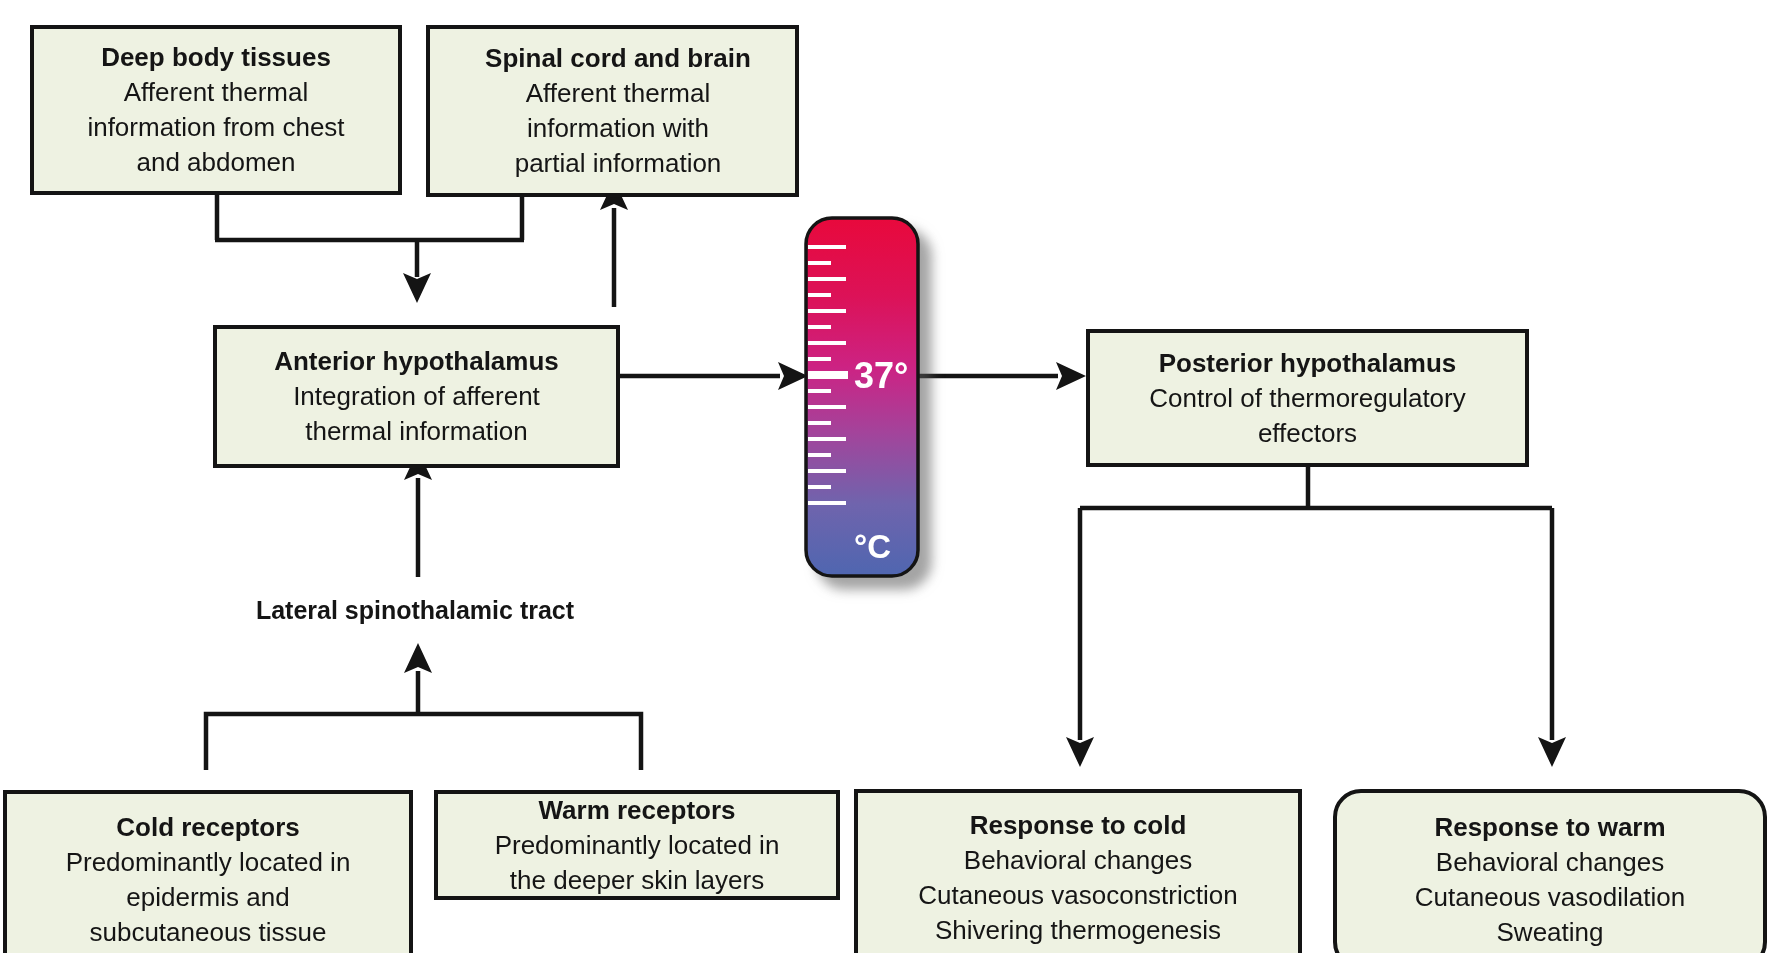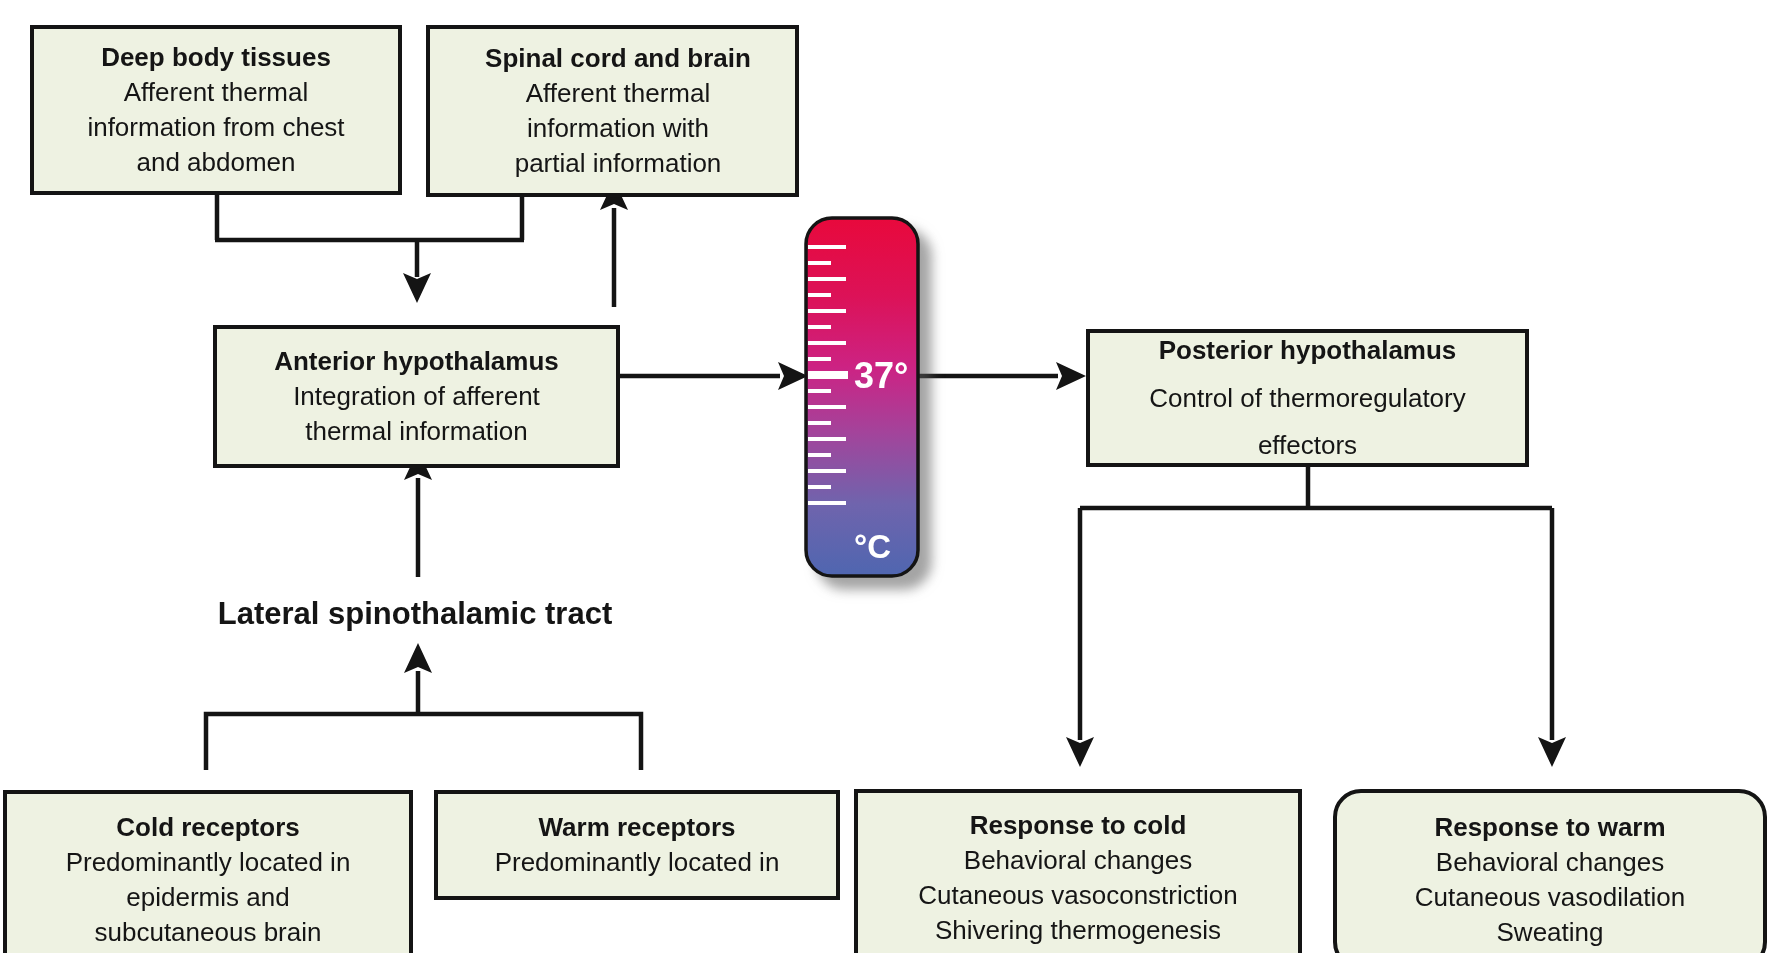--- a/index.html
+++ b/index.html
@@ -11,28 +11,28 @@
   .node{
     position:absolute;box-sizing:border-box;z-index:1;
     background:#eef2e2;border:4px solid #141414;
     display:flex;flex-direction:column;justify-content:center;align-items:center;
     text-align:center;font-size:26px;line-height:35px;margin-top:20px;
   }
   .node-title{font-weight:bold;}
   .node-deep      {left:30px;  top:5px;   width:372px;height:170px;}
   .node-spinal    {left:426px; top:5px;   width:373px;height:172px;padding-left:11px;}
   .node-anterior  {left:213px; top:305px; width:407px;height:143px;}
-  .node-posterior {left:1086px;top:309px; width:443px;height:138px;justify-content:space-between;}
+  .node-posterior {left:1086px;top:309px; width:443px;height:138px;}
   .node-cold      {left:3px;   top:770px; width:410px;height:180px;}
   .node-warm      {left:434px; top:770px; width:406px;height:110px;}
   .node-resp-cold {left:854px; top:769px; width:448px;height:178px;}
   .node-resp-warm {left:1333px;top:769px; width:434px;height:181px;border-radius:28px;}
   .tract-label{
     position:absolute;left:180px;top:596px;width:470px;z-index:1;
-    text-align:center;font-size:31px;font-weight:bold;
+    text-align:center;font-size:25px;font-weight:bold;
   }
   .thermo{
     position:absolute;left:796px;top:210px;z-index:1;
     filter:drop-shadow(12px 12px 6px rgba(90,90,90,0.55));
   }
   .thermo text{font-family:"Liberation Sans",sans-serif;font-weight:bold;fill:#ffffff;}
 </style>
 </head>
 <body>
 
@@ -83,26 +83,27 @@
   <div class="node node-posterior">
     <div class="node-title">Posterior hypothalamus</div>
     <div class="node-line">Control of thermoregulatory</div>
     <div class="node-line">effectors</div>
   </div>
 
   <div class="node node-cold">
     <div class="node-title">Cold receptors</div>
     <div class="node-line">Predominantly located in</div>
     <div class="node-line">epidermis and</div>
-    <div class="node-line">subcutaneous brain</div>
+    <div class="node-line">subcutaneous tissue</div>
   </div>
 
   <div class="node node-warm">
     <div class="node-title">Warm receptors</div>
     <div class="node-line">Predominantly located in</div>
+    <div class="node-line">the deeper skin layers</div>
   </div>
 
   <div class="node node-resp-cold">
     <div class="node-title">Response to cold</div>
     <div class="node-line">Behavioral changes</div>
     <div class="node-line">Cutaneous vasoconstriction</div>
     <div class="node-line">Shivering thermogenesis</div>
   </div>
 
   <div class="node node-resp-warm">

